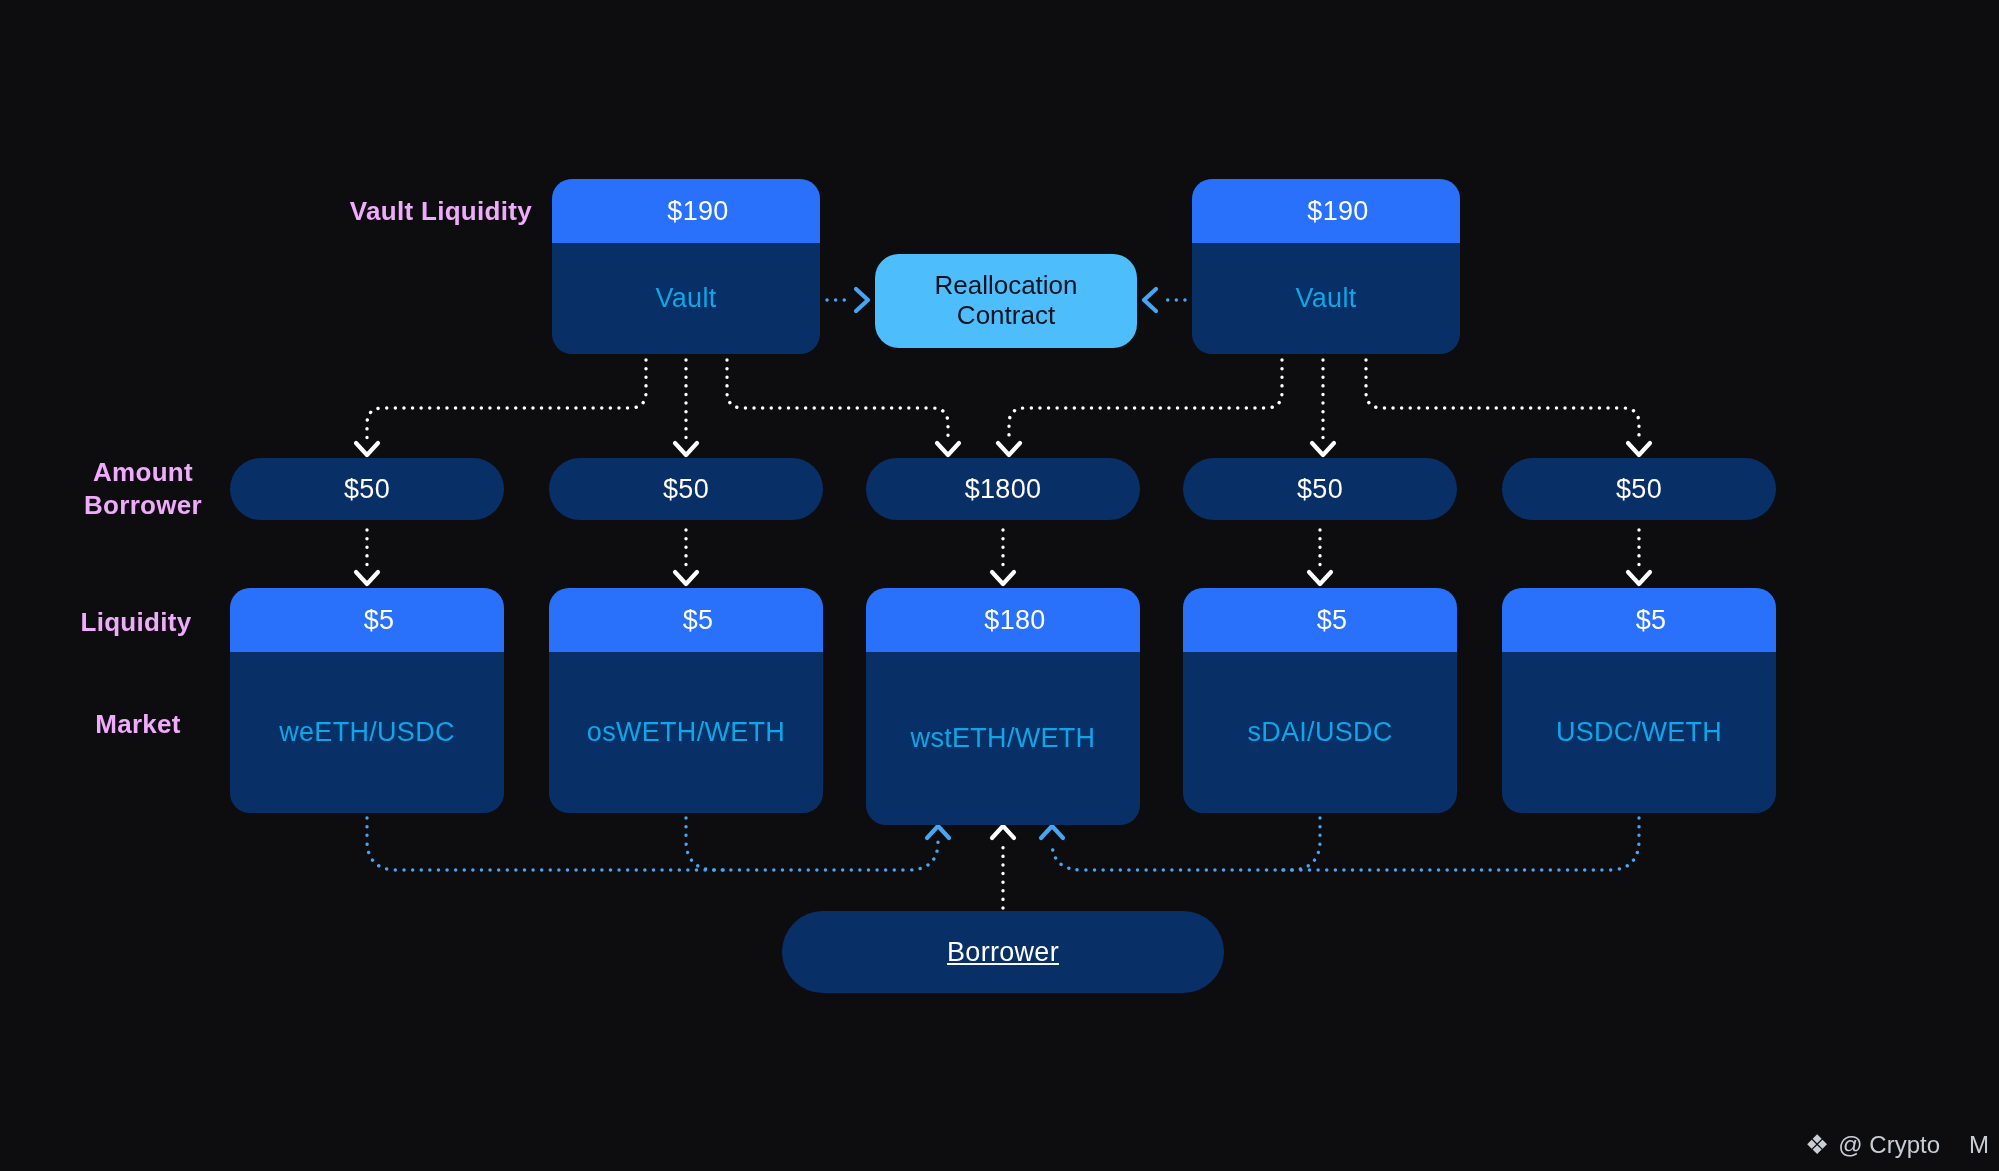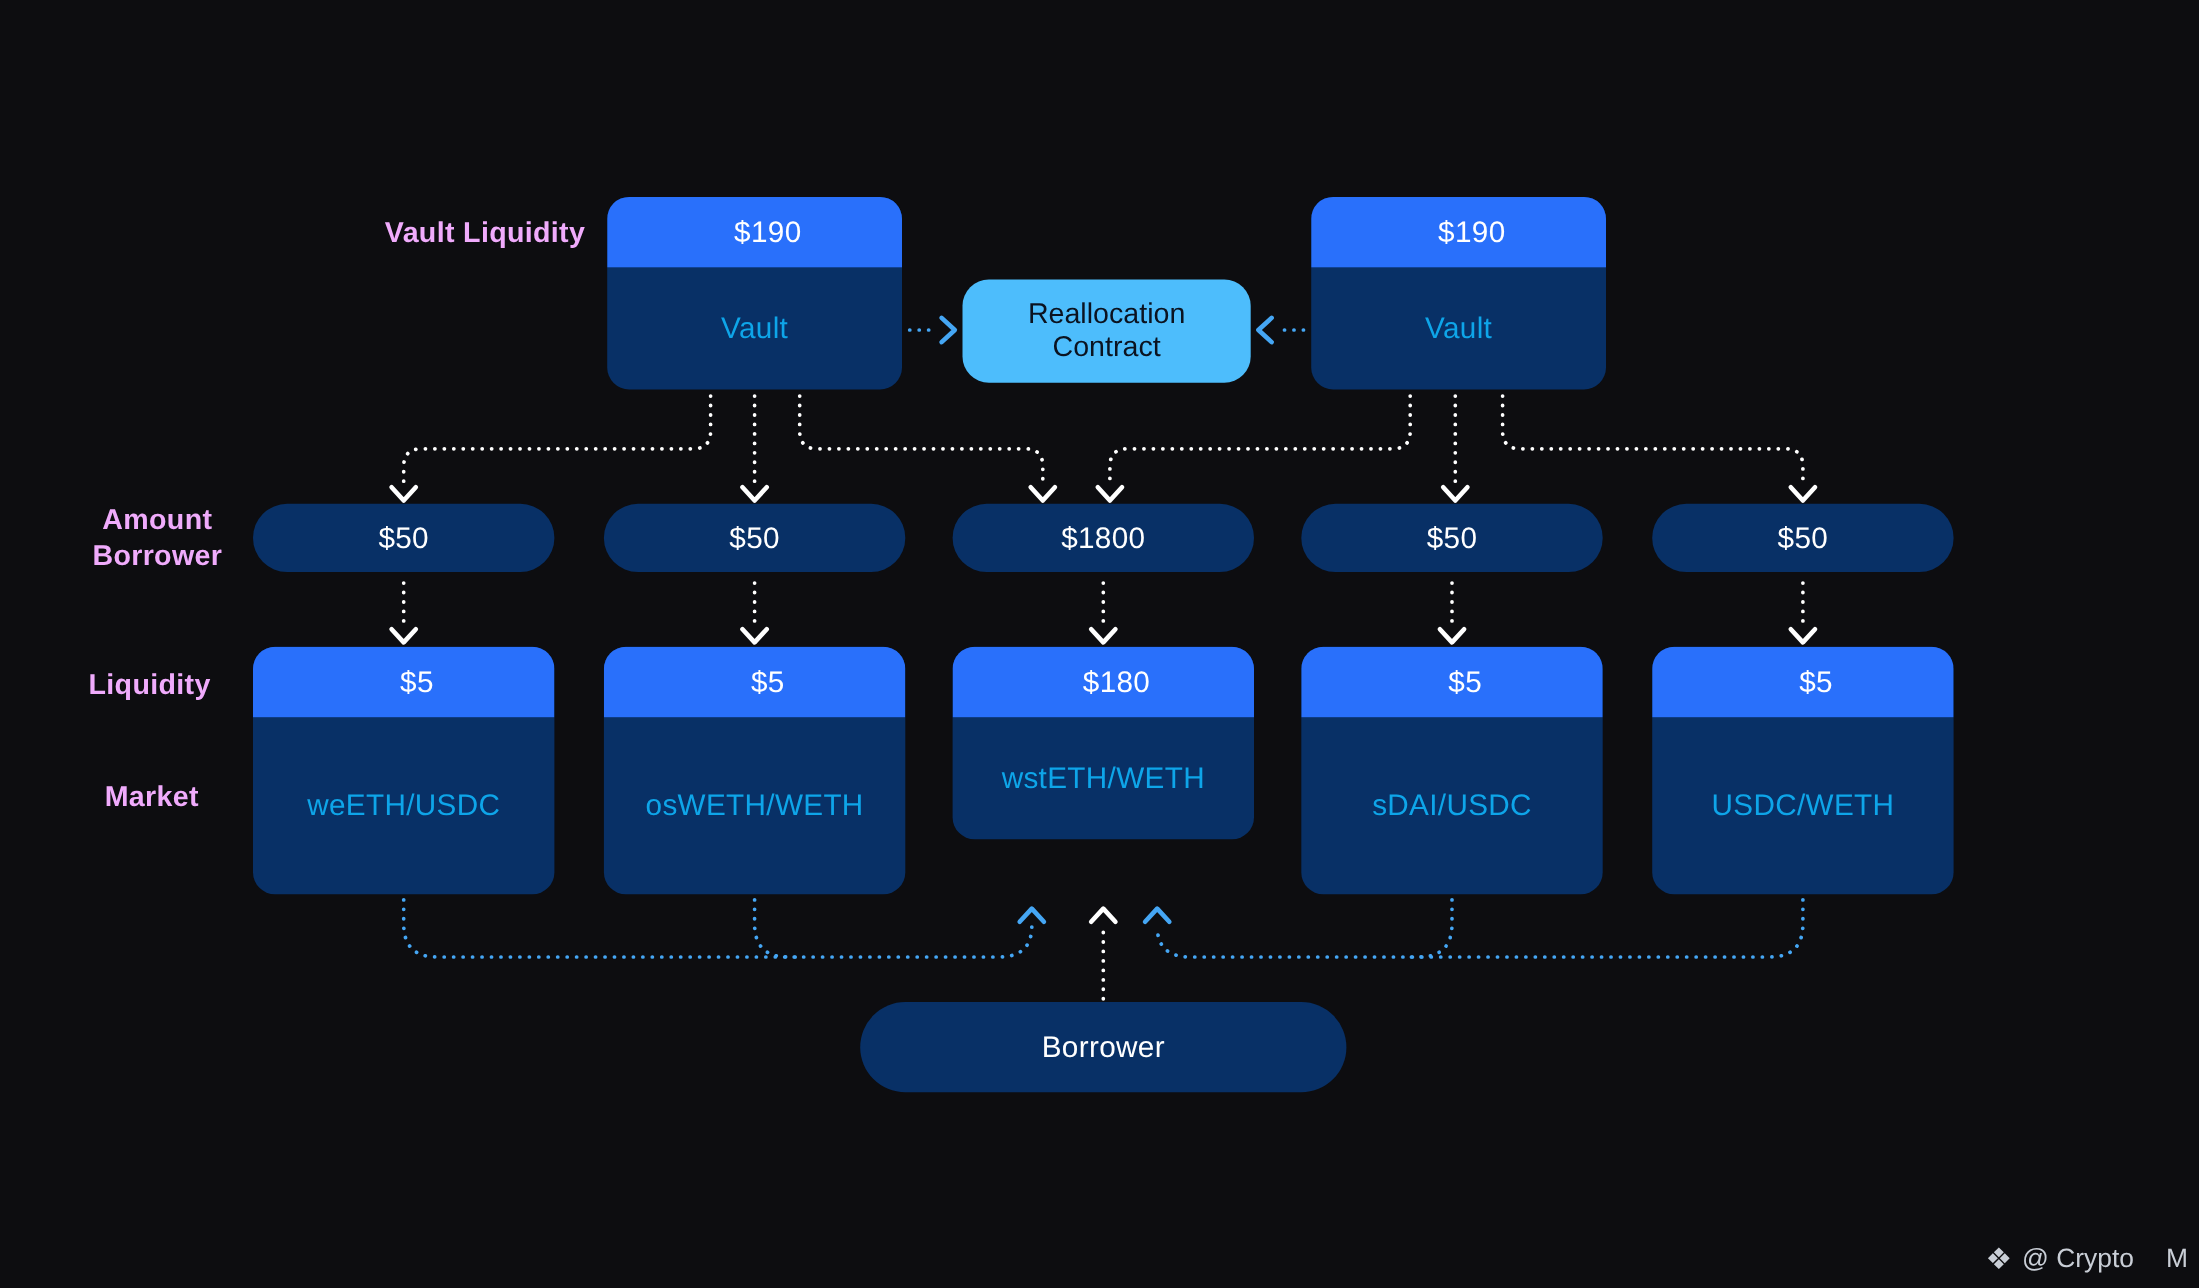--- a/index.html
+++ b/index.html
@@ -131,34 +131,34 @@
   <div class="pill" style="left:1502px;top:458px;width:274px;">$50</div>
 
   <div class="card" style="left:230px;top:588px;width:274px;height:225px;">
     <div class="card-header">$5</div>
     <div class="card-body">weETH/USDC</div>
   </div>
   <div class="card" style="left:549px;top:588px;width:274px;height:225px;">
     <div class="card-header">$5</div>
     <div class="card-body">osWETH/WETH</div>
   </div>
-  <div class="card" style="left:866px;top:588px;width:274px;height:175px;">
+  <div class="card" style="left:866px;top:588px;width:274px;height:237px;">
     <div class="card-header">$180</div>
     <div class="card-body">wstETH/WETH</div>
   </div>
   <div class="card" style="left:1183px;top:588px;width:274px;height:225px;">
     <div class="card-header">$5</div>
     <div class="card-body">sDAI/USDC</div>
   </div>
   <div class="card" style="left:1502px;top:588px;width:274px;height:225px;">
     <div class="card-header">$5</div>
     <div class="card-body">USDC/WETH</div>
   </div>
 
-  <div class="pill" style="left:782px;top:911px;width:442px;height:82px;border-radius:41px;">Borrower</div>
+  <div class="pill" style="left:782px;top:911px;width:442px;height:82px;border-radius:41px;text-decoration:underline;">Borrower</div>
 
   <div class="watermark">
     <span class="wm-icon">❖</span>
     <span>@ Crypto</span>
     <span class="wm-suffix">M</span>
   </div>
 
 </div>
 
 </body></html>

